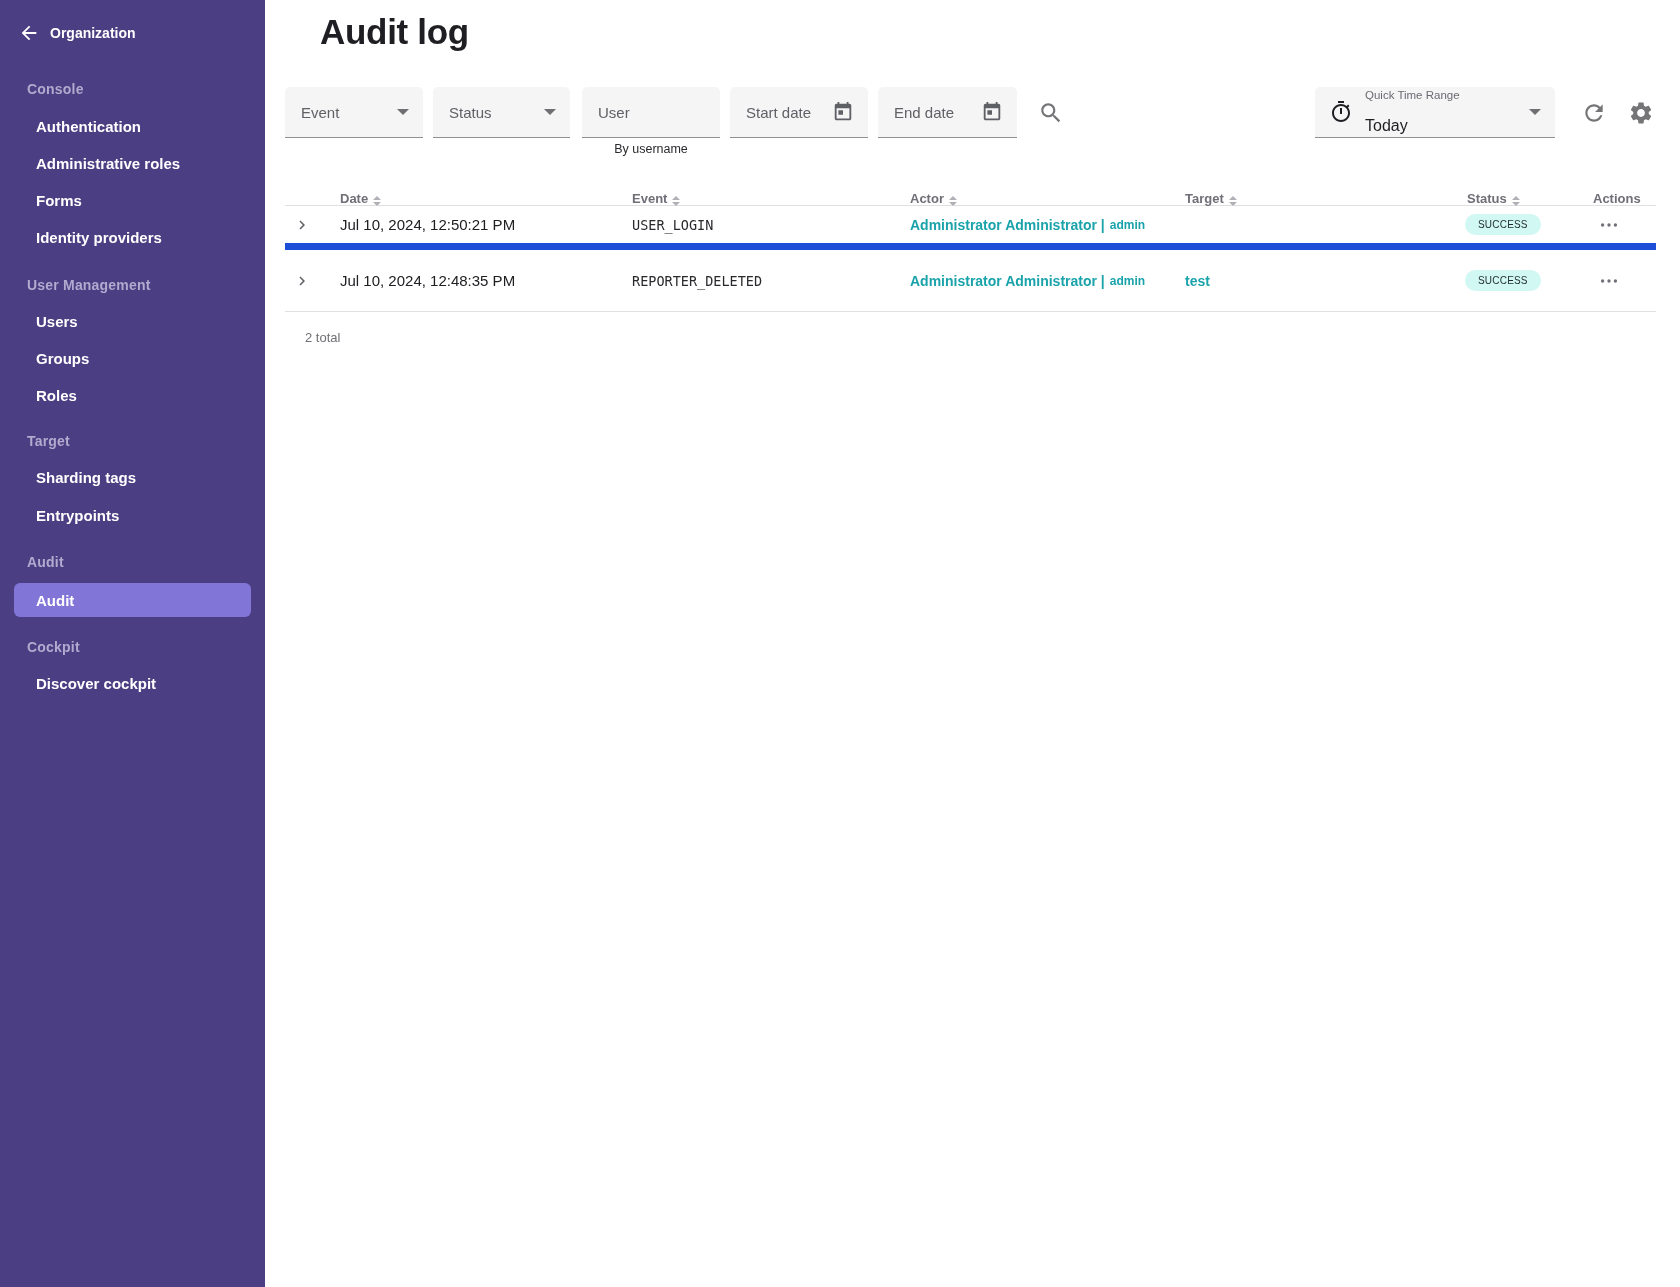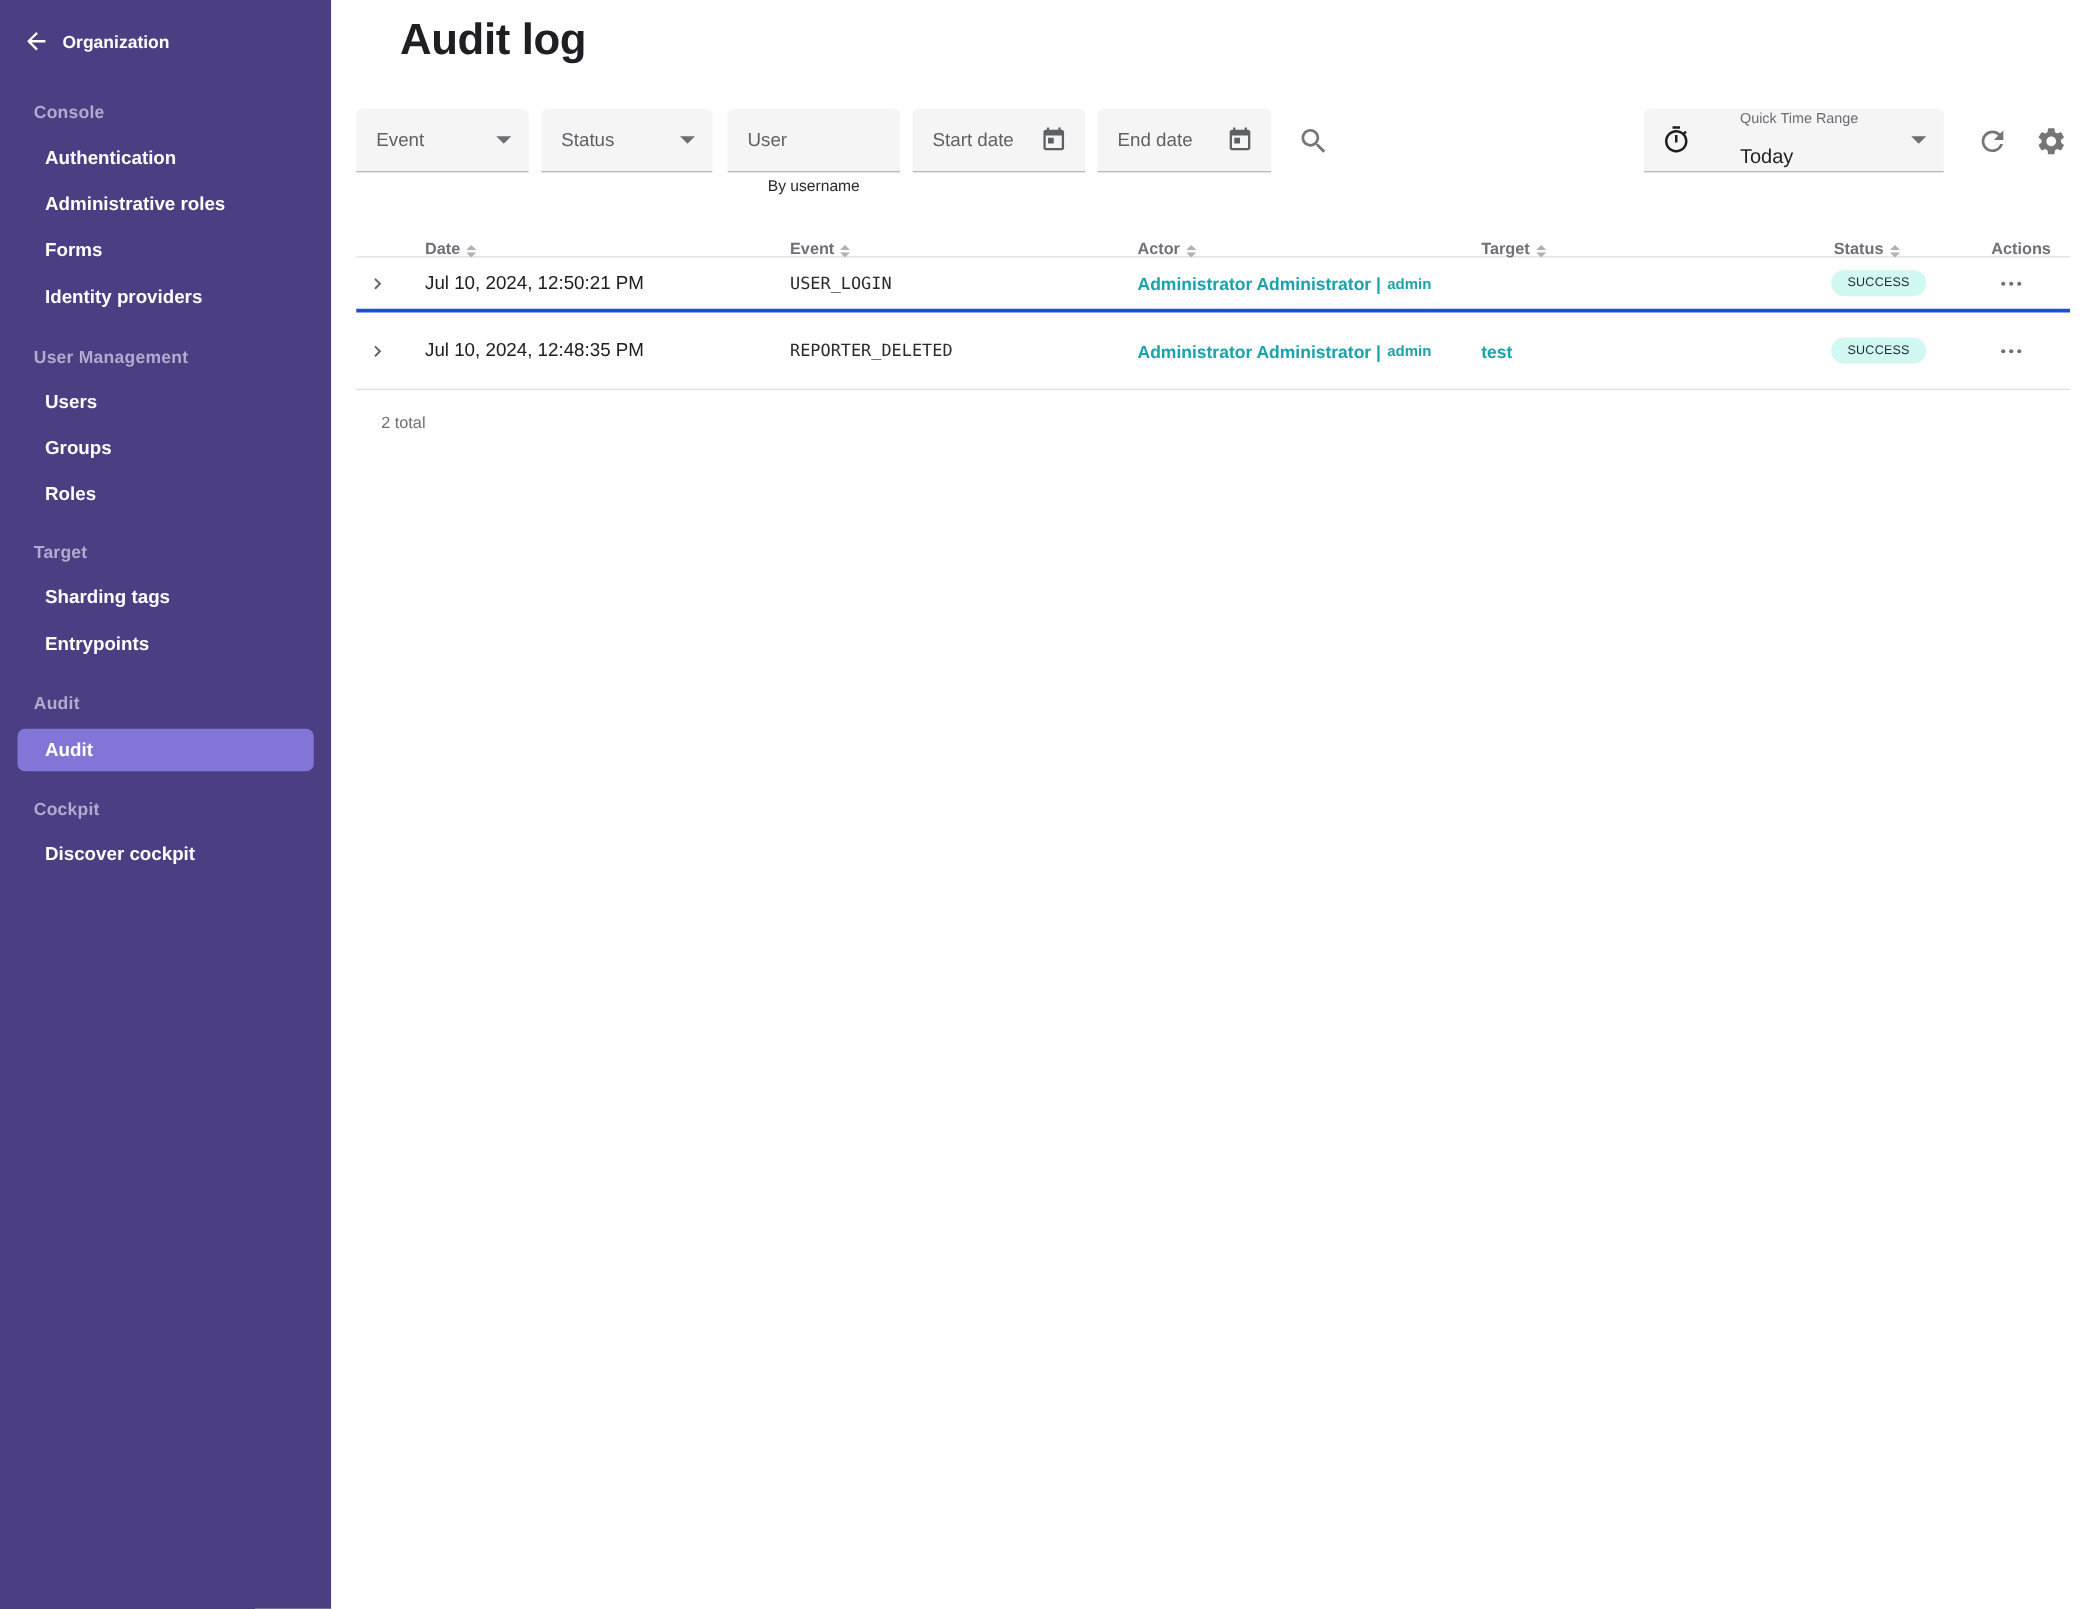--- a/index.html
+++ b/index.html
@@ -35,36 +35,36 @@
 
   
   .field{position:absolute;top:87px;height:51px;background:var(--field-bg);border-bottom:1px solid var(--field-underline);border-radius:5px 5px 0 0;display:flex;align-items:center;padding:0 14px 0 16px;cursor:pointer;}
   .field-label{font-size:15px;color:#606066;flex:1 1 auto;}
   .caret{width:0;height:0;border-left:6px solid transparent;border-right:6px solid transparent;border-top:6px solid #6e6e73;flex:0 0 auto;}
   .icon-gray{color:#5f5f66;flex:0 0 auto;}
   .hint{position:absolute;left:317px;top:142px;width:138px;text-align:center;font-size:12.5px;color:#2a2a2e;}
 
   .qtr{position:absolute;left:1050px;top:87px;width:240px;height:51px;background:var(--field-bg);border-bottom:1px solid var(--field-underline);border-radius:5px 5px 0 0;display:flex;align-items:center;padding:0 14px 0 14px;cursor:pointer;}
   .qtr-icon{color:#1f1f23;margin-right:12px;flex:0 0 auto;}
-  .qtr-texts{flex:1 1 auto;display:flex;flex-direction:column;justify-content:center;gap:16px;margin-left:27px;}
+  .qtr-texts{flex:1 1 auto;display:flex;flex-direction:column;justify-content:center;gap:16px;}
   .qtr-label{font-size:11.5px;color:#6b6b72;}
   .qtr-value{font-size:16px;color:var(--text-dark);}
 
   .icon-btn{position:absolute;top:100px;width:26px;height:26px;color:#757578;cursor:pointer;}
 
   
   .table{position:absolute;left:20px;top:168px;width:1371px;}
   .thead{position:relative;height:38px;border-bottom:1px solid var(--border);}
   .th{position:absolute;top:0;height:38px;display:flex;align-items:flex-end;gap:5px;font-size:13px;font-weight:600;color:#6f6f78;cursor:pointer;}
   .th.plain{cursor:default;}
   .sort{display:flex;flex-direction:column;gap:2px;}
   .sort i{display:block;width:0;height:0;border-left:4px solid transparent;border-right:4px solid transparent;}
   .sort .up{border-bottom:4px solid #b0b0b6;}
   .sort .dn{border-top:4px solid #b0b0b6;}
-  .tr{position:relative;border-bottom:3px solid #1d4ed8;}
+  .tr{position:relative;border-bottom:7px solid #1d4ed8;}
   .tr.r0{height:44px;}
   .tr.r1{height:62px;border-bottom:1px solid var(--border);}
   .td{position:absolute;top:0;height:100%;display:flex;align-items:center;}
   .expander{left:8px;width:26px;color:#606066;cursor:pointer;}
   .c-date{left:55px;font-size:15px;color:#202024;}
   .c-event{left:347px;font-family:"DejaVu Sans Mono",monospace;font-size:13.5px;color:#2a2a2e;}
   .c-actor{left:625px;font-size:14px;font-weight:600;color:var(--teal);cursor:pointer;white-space:nowrap;}
   .c-actor .uname{font-size:12px;margin-left:5px;font-weight:600;}
   .c-target{left:900px;font-size:14px;font-weight:600;color:var(--teal);cursor:pointer;}
   .c-status{left:1180px;}

